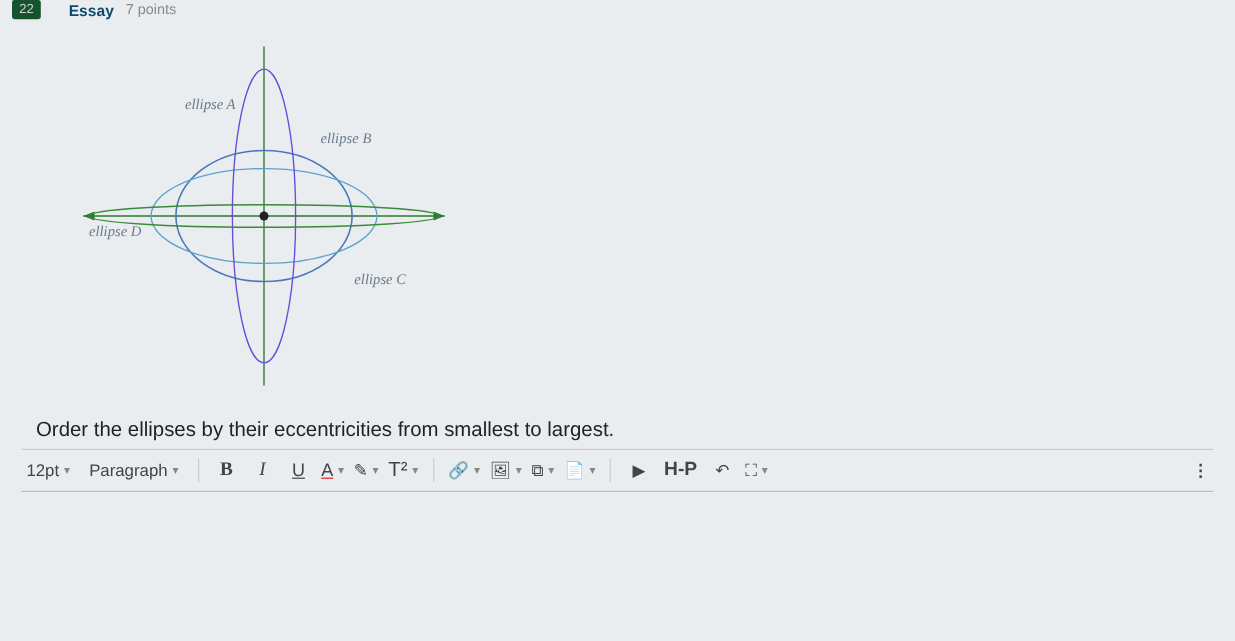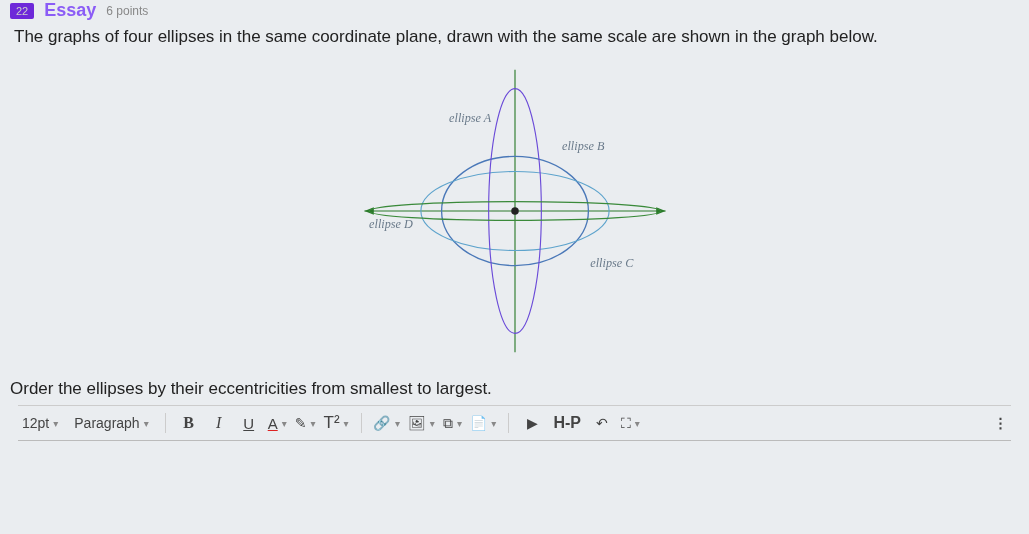--- a/index.html
+++ b/index.html
@@ -10,28 +10,28 @@
       height: 534px;
       overflow: hidden;
       font-size: 14px;
       color: #1a1a1a;
     }
     .page {
       background: #eaedf0;
       padding: 0 10px;
     }
     .header-row { display: flex; align-items: center; gap: 10px; color: #666; font-size: 12px; }
-    .qnum-box { background: #6d28d9; color: #ccc; padding: 2px 6px; font-size: 11px; border-radius: 2px; }
-    .qtype { color: #8b5cf6; font-weight: 600; font-size: 18px; }
+    .qnum-box { background: #14532d; color: #ccc; padding: 2px 6px; font-size: 11px; border-radius: 2px; }
+    .qtype { color: #0c4a6e; font-weight: 600; font-size: 13px; margin-left: 13px; }
     .pts { color: #888; font-size: 12px; }
     .question-text { font-size: 17px; color: #222; margin: 6px 0 4px 4px; }
-    .figure-wrap { display: flex; justify-content: center; margin: 4px 0 8px 0; }
+    .figure-wrap { display: flex; margin: 4px 0 8px 0; }
     .figure-svg { width: 420px; height: 320px; }
     .elabel { font-family: 'Brush Script MT', cursive; font-style: italic; font-size: 13px; fill: #6a7a8a; }
-    .instruction { font-size: 17px; color: #222; margin: 4px 0 6px 0; }
+    .instruction { font-size: 17px; color: #222; margin: 4px 0 6px 20px; }
     .editor { margin: 0 8px; }
     .menu-row { display: flex; gap: 18px; font-size: 14px; color: #333; padding: 4px 0; }
     .menu-row span { cursor: pointer; }
     .toolbar-row {
       display: flex; align-items: center; gap: 8px;
       border-top: 1px solid #ccc; border-bottom: 1px solid #bbb;
       padding: 6px 0; color: #444; font-size: 14px;
     }
     .tb-group { display: flex; align-items: flex-start; gap: 2px; padding: 0 4px; }
     .tb-sel { display: flex; align-items: center; gap: 4px; cursor: pointer; }
@@ -46,24 +46,23 @@
     .flex-spacer { flex: 1; }
     .more-dots { font-weight: bold; letter-spacing: -1px; }
   </style>
 </head>
 <body>
 
 <div class="page">
   <div class="header-row">
     <span class="qnum-box">22</span>
     <span class="qtype">Essay</span>
-    <span class="pts">6 points</span>
+    <span class="pts">7 points</span>
   </div>
 
-  <div class="question-text">The graphs of four ellipses in the same coordinate plane, drawn with the same scale are shown in the graph below.</div>
 
   <div class="figure-wrap">
     <svg class="figure-svg" viewBox="0 0 420 340">
 
       <line x1="50" y1="170" x2="370" y2="170" stroke="#2a7a2a" stroke-width="1.2"></line>
       <line x1="210" y1="20" x2="210" y2="320" stroke="#2a7a2a" stroke-width="1.2"></line>
       <polygon points="370,170 360,166 360,174" fill="#2a7a2a"></polygon>
       <polygon points="50,170 60,166 60,174" fill="#2a7a2a"></polygon>
 
       <ellipse cx="210" cy="170" rx="78" ry="58" fill="none" stroke="#4a78b8" stroke-width="1.4"></ellipse>

